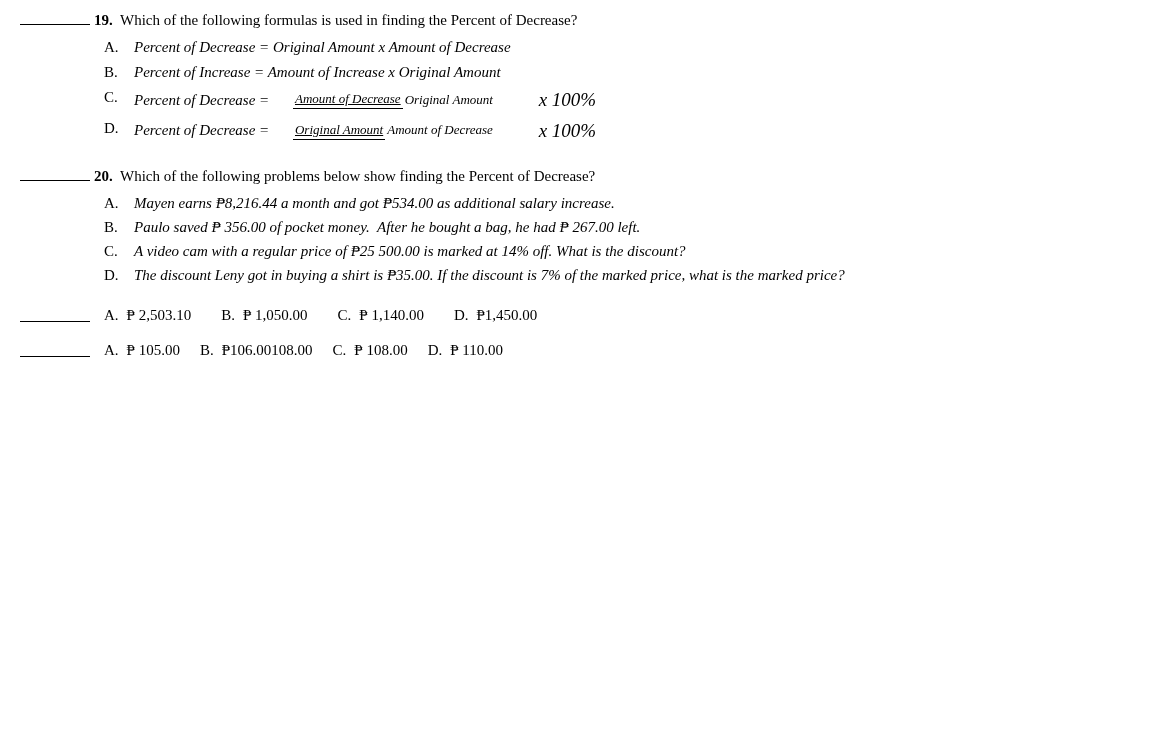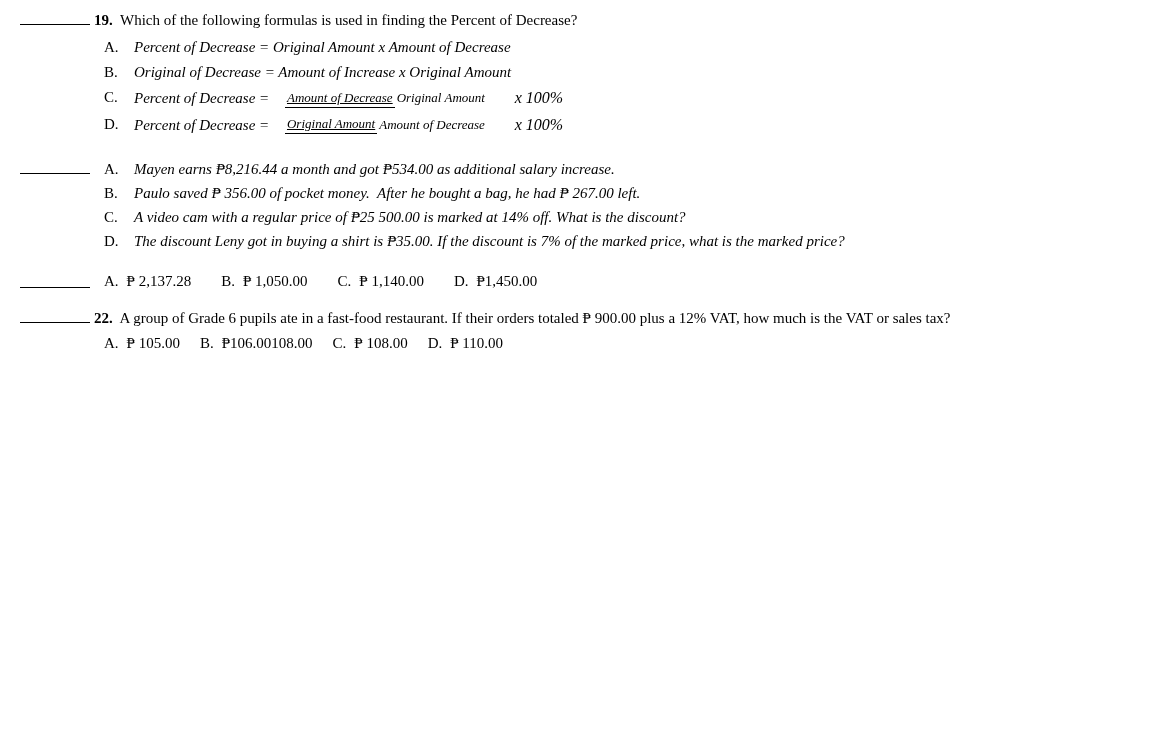--- a/index.html
+++ b/index.html
@@ -59,21 +59,21 @@
     }
 
     .choice-text {
       flex: 1;
       font-style: italic;
     }
 
     .fraction-wrapper {
       display: inline-flex;
       align-items: center;
-      gap: 12px;
+      gap: 20px;
       vertical-align: middle;
     }
 
     .fraction {
       display: inline-flex;
       flex-direction: row;
       align-items: center;
       font-size: 13px;
     }
 
@@ -83,21 +83,21 @@
       line-height: 1.3;
       text-decoration: underline;
     }
 
     .fraction .denominator {
       padding: 0 2px;
       line-height: 1.3;
     }
 
     .multiply-100 {
-      font-size: 16px;
+      font-size: 19px;
     }
 
     .choice-inline {
       display: inline-flex;
       align-items: center;
       gap: 8px;
     }
 
     .sub-choice {
       display: flex;
@@ -122,21 +122,21 @@
     </div>
     <div class="choices">
 
       <div class="choice">
         <span class="choice-label">A.</span>
         <span class="choice-text">Percent of Decrease = Original Amount x Amount of Decrease</span>
       </div>
 
       <div class="choice">
         <span class="choice-label">B.</span>
-        <span class="choice-text">Original of Decrease = Amount of Increase x Original Amount</span>
+        <span class="choice-text">Percent of Increase = Amount of Increase x Original Amount</span>
       </div>
 
       <div class="choice">
         <span class="choice-label">C.</span>
         <span class="choice-text">
           <span class="fraction-wrapper">
             Percent of Decrease =&nbsp;
             <span class="fraction">
               <span class="numerator">Amount of Decrease</span>
               <span class="denominator">Original Amount</span>
@@ -159,20 +159,23 @@
           </span>
         </span>
       </div>
     </div>
   </div>
 </div>
 
 <div class="question-block">
   <div class="blank-line"></div>
   <div class="question-content">
+    <div class="question-text">
+      <strong>20.</strong>&nbsp; Which of the following problems below show finding the Percent of Decrease?
+    </div>
     <div class="choices">
       <div class="sub-choice">
         <span class="sub-label">A.</span>
         <span class="choice-text">Mayen earns ₱8,216.44 a month and got ₱534.00 as additional salary increase.</span>
       </div>
       <div class="sub-choice">
         <span class="sub-label">B.</span>
         <span class="choice-text">Paulo saved ₱ 356.00 of pocket money.&nbsp; After he bought a bag, he had ₱ 267.00 left.</span>
       </div>
       <div class="sub-choice">
@@ -186,44 +189,41 @@
     </div>
   </div>
 </div>
 
 <div class="question-block">
   <div class="blank-line"></div>
   <div class="question-content">
     <div class="choices" style="display:flex; gap:30px; margin-left:10px; flex-wrap:wrap;">
       <span class="choice-inline">
         <span>A.</span>
-        <span>₱ 2,137.28</span>
+        <span>₱ 2,503.10</span>
       </span>
       <span class="choice-inline">
         <span>B.</span>
         <span>₱ 1,050.00</span>
       </span>
       <span class="choice-inline">
         <span>C.</span>
         <span>₱ 1,140.00</span>
       </span>
       <span class="choice-inline">
         <span>D.</span>
         <span>₱1,450.00</span>
       </span>
     </div>
   </div>
 </div>
 
 <div class="question-block">
   <div class="blank-line"></div>
   <div class="question-content">
-    <div class="question-text">
-      <strong>22.</strong>&nbsp; A group of Grade 6 pupils ate in a fast-food restaurant. If their orders totaled ₱ 900.00 plus a 12% VAT, how much is the VAT or sales tax?
-    </div>
     <div class="choices" style="display:flex; gap:20px; margin-left:10px; flex-wrap:wrap; align-items:center;">
       <span class="choice-inline">
         <span>A.</span>
         <span>₱ 105.00</span>
       </span>
       <span class="choice-inline">
         <span>B.</span>
         <span>₱106.00108.00</span>
       </span>
       <span class="choice-inline">

